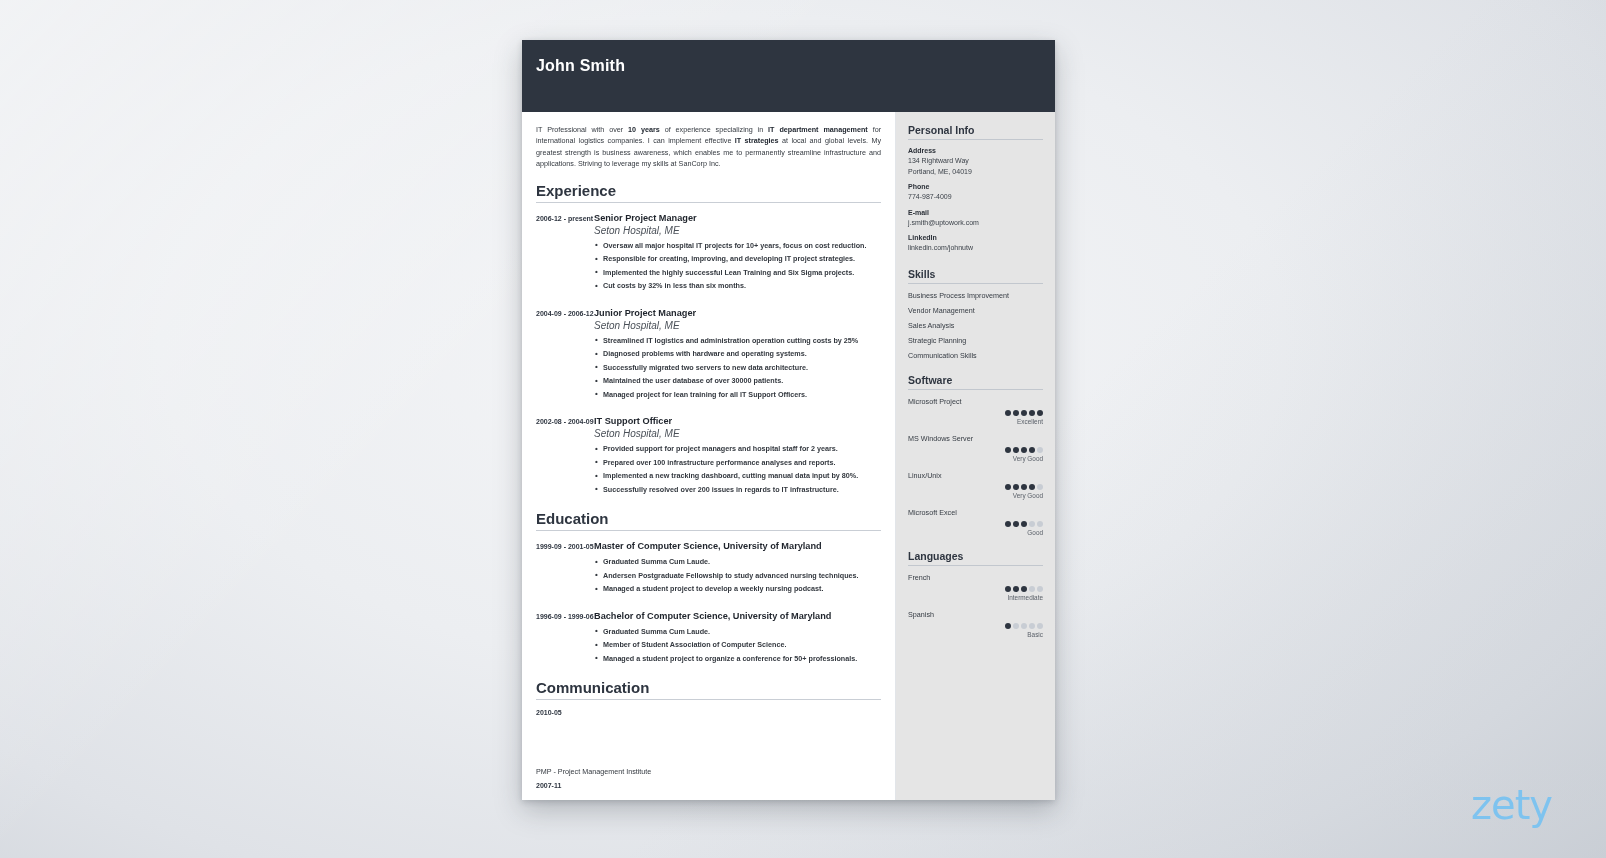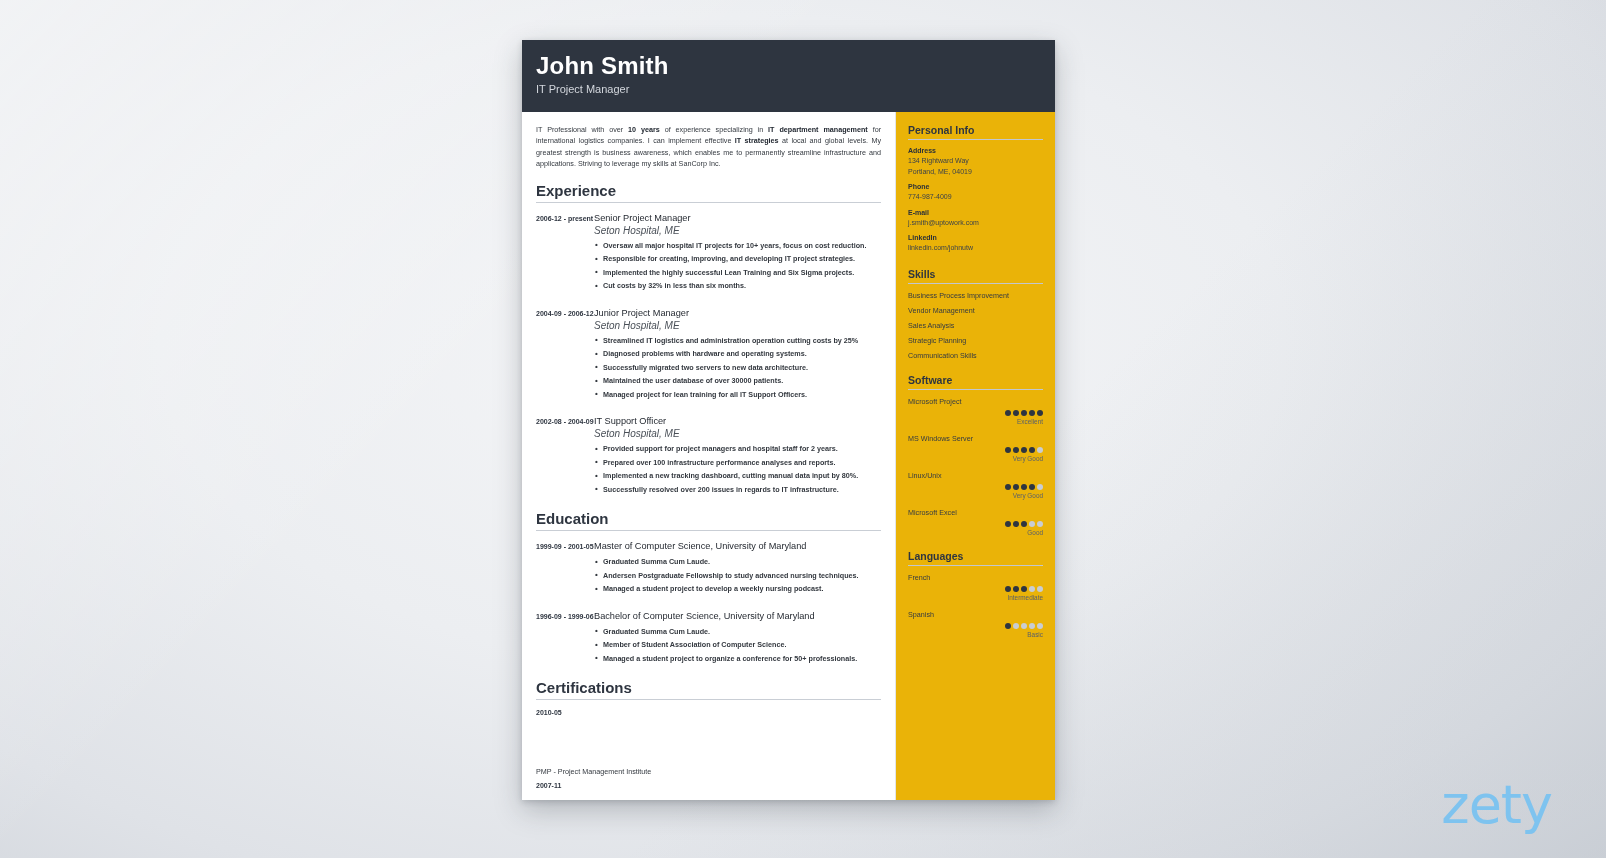--- a/index.html
+++ b/index.html
@@ -34,21 +34,21 @@
     overflow: hidden;
   }
   .resume-header {
     background: #2e3540;
     color: #ffffff;
     height: 72px;
     padding: 14px 0 0 14px;
     box-sizing: border-box;
   }
   .resume-name {
-    font-size: 24px;
+    font-size: 16px;
     font-weight: bold;
     letter-spacing: 0.2px;
     line-height: 24px;
   }
   .resume-title {
     font-size: 11px;
     color: #d3d7dd;
     margin-top: 5px;
     line-height: 13px;
   }
@@ -60,21 +60,21 @@
   .col-main {
     width: 373px;
     box-sizing: border-box;
     padding: 12px 14px 10px 14px;
     background: #ffffff;
   }
   .col-side {
     width: 160px;
     box-sizing: border-box;
     padding: 12px 12px 10px 12px;
-    background: #eab308;
+    background: #e5e5e5;
     border-left: 1px solid #e2e5e9;
   }
   .summary {
     font-size: 7.2px;
     line-height: 11.4px;
     color: #33383f;
     text-align: justify;
     margin-bottom: 12px;
   }
   .summary b { font-weight: bold; color: #222831; }
@@ -97,21 +97,21 @@
     flex: 0 0 58px;
     font-size: 7px;
     font-weight: bold;
     color: #2e3540;
     line-height: 11px;
     padding-top: 1px;
   }
   .entry-main { flex: 1; }
   .entry-role {
     font-size: 9.2px;
-    font-weight: normal;
+    font-weight: bold;
     color: #1f242c;
     line-height: 12px;
   }
   .entry-org {
     font-size: 10px;
     font-style: italic;
     color: #4a5058;
     margin-top: 2px;
     line-height: 10px;
   }
@@ -207,37 +207,36 @@
   .rated-caption {
     font-size: 6.4px;
     color: #5a6069;
     text-align: right;
     margin-top: 2px;
   }
   .zety {
     position: absolute;
     right: 54px;
     bottom: 26px;
-    font-size: 54px;
+    font-size: 40px;
     color: #7ec3ef;
     font-family: "DejaVu Sans", sans-serif;
     letter-spacing: -1px;
     line-height: 54px;
   }
 </style>
 </head>
 <body>
 
 <div class="backdrop-edge"></div>
 
 <div class="resume">
 
   <div class="resume-header">
     <div class="resume-name">John Smith</div>
-    <div class="resume-title">IT Project Manager</div>
   </div>
 
   <div class="resume-body">
 
     <div class="col-main">
 
       <div class="summary">
         <span>IT Professional with over </span><b>10 years</b><span> of experience specializing in </span><b>IT department management</b><span> for international logistics companies. I can implement effective </span><b>IT strategies</b><span> at local and global levels. My greatest strength is business awareness, which enables me to permanently streamline infrastructure and applications. Striving to leverage my skills at SanCorp Inc.</span>
       </div>
 
@@ -305,21 +304,21 @@
         <div class="entry-main">
           <div class="entry-role">Bachelor of Computer Science, University of Maryland</div>
           <ul class="bullets">
             <li>Graduated Summa Cum Laude.</li>
             <li>Member of Student Association of Computer Science.</li>
             <li>Managed a student project to organize a conference for 50+ professionals.</li>
           </ul>
         </div>
       </div>
 
-      <div class="sec-title">Certifications</div>
+      <div class="sec-title">Communication</div>
 
       <div class="cert-row">
         <div class="cert-date">2010-05</div>
         <div class="cert-name">PMP - Project Management Institute</div>
       </div>
       <div class="cert-row">
         <div class="cert-date">2007-11</div>
         <div class="cert-name">CAPM - Project Management Institute</div>
       </div>
       <div class="cert-row">

